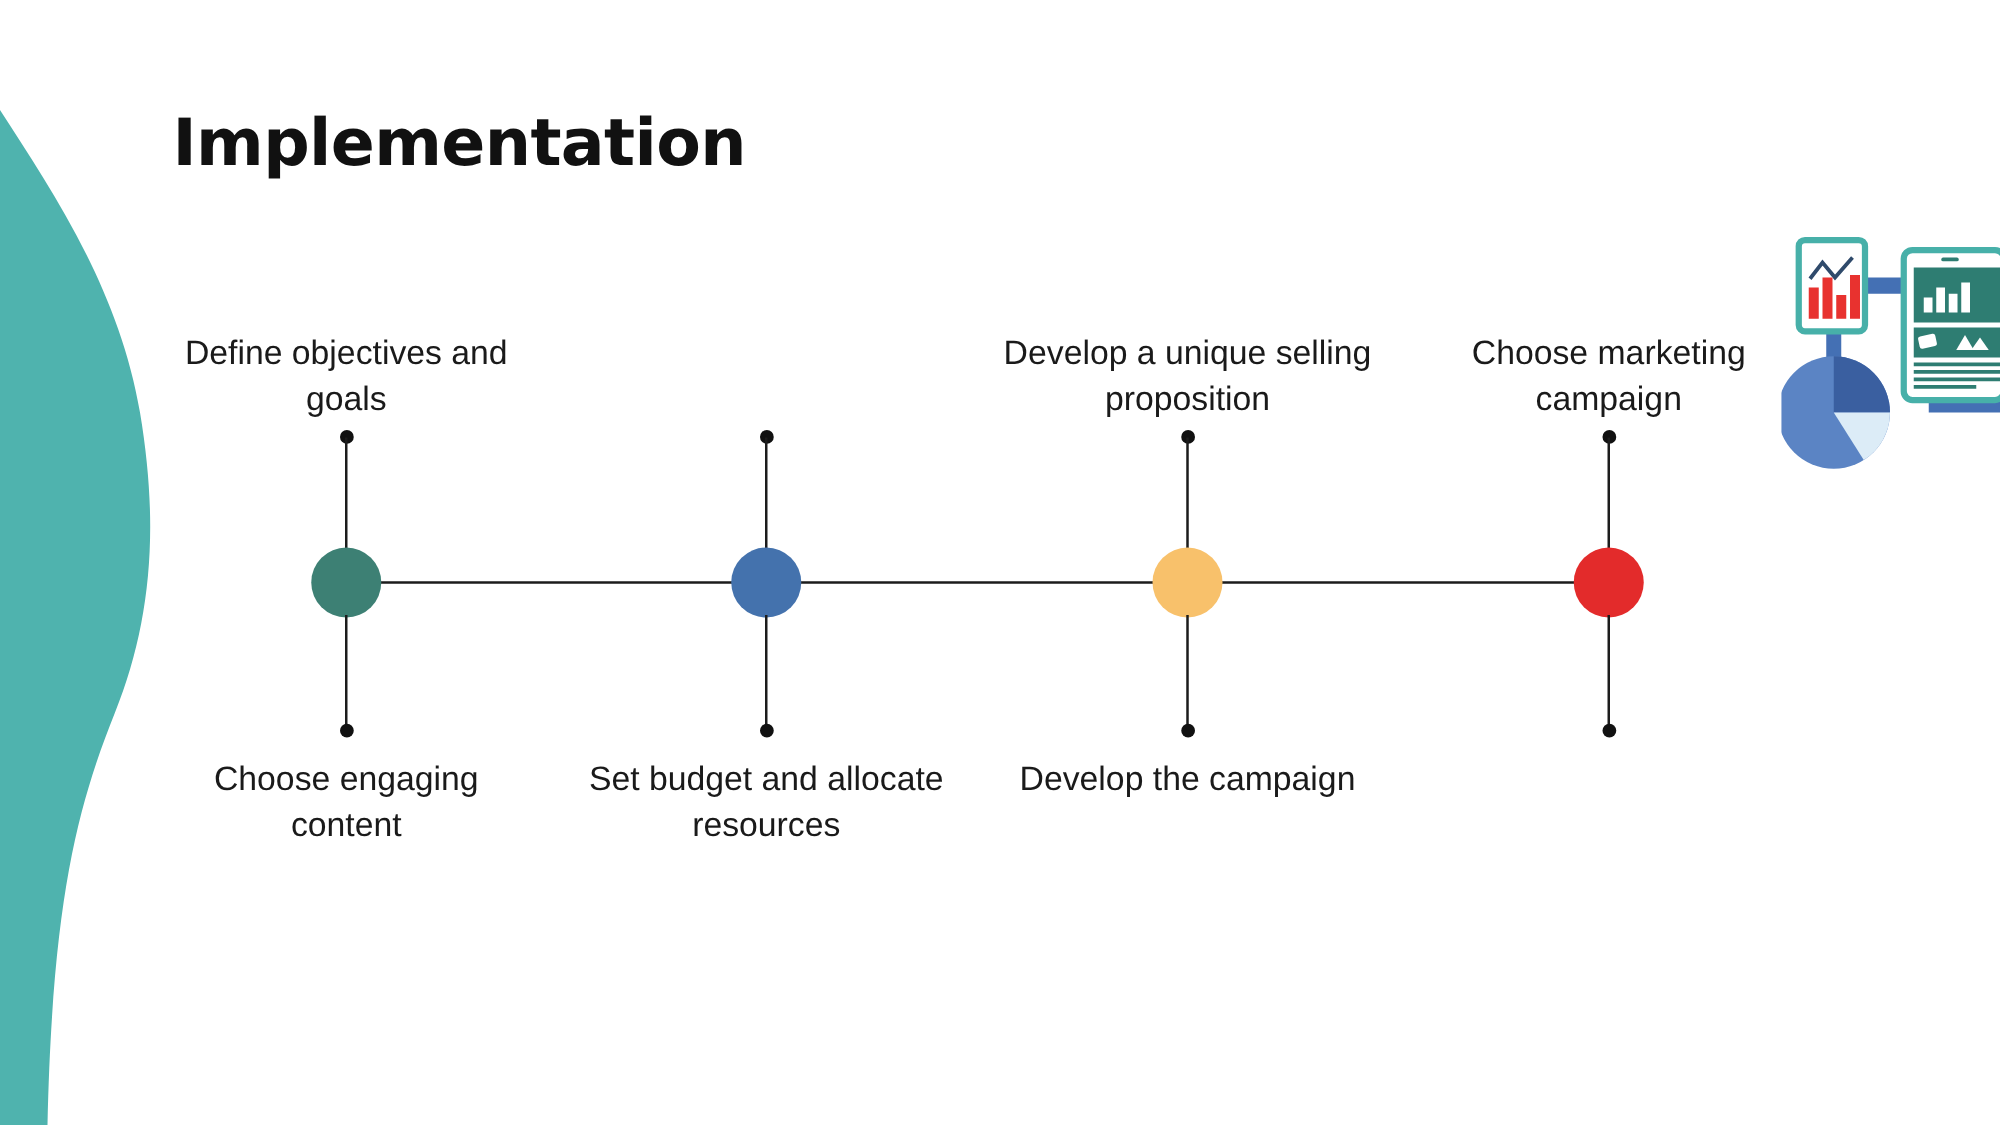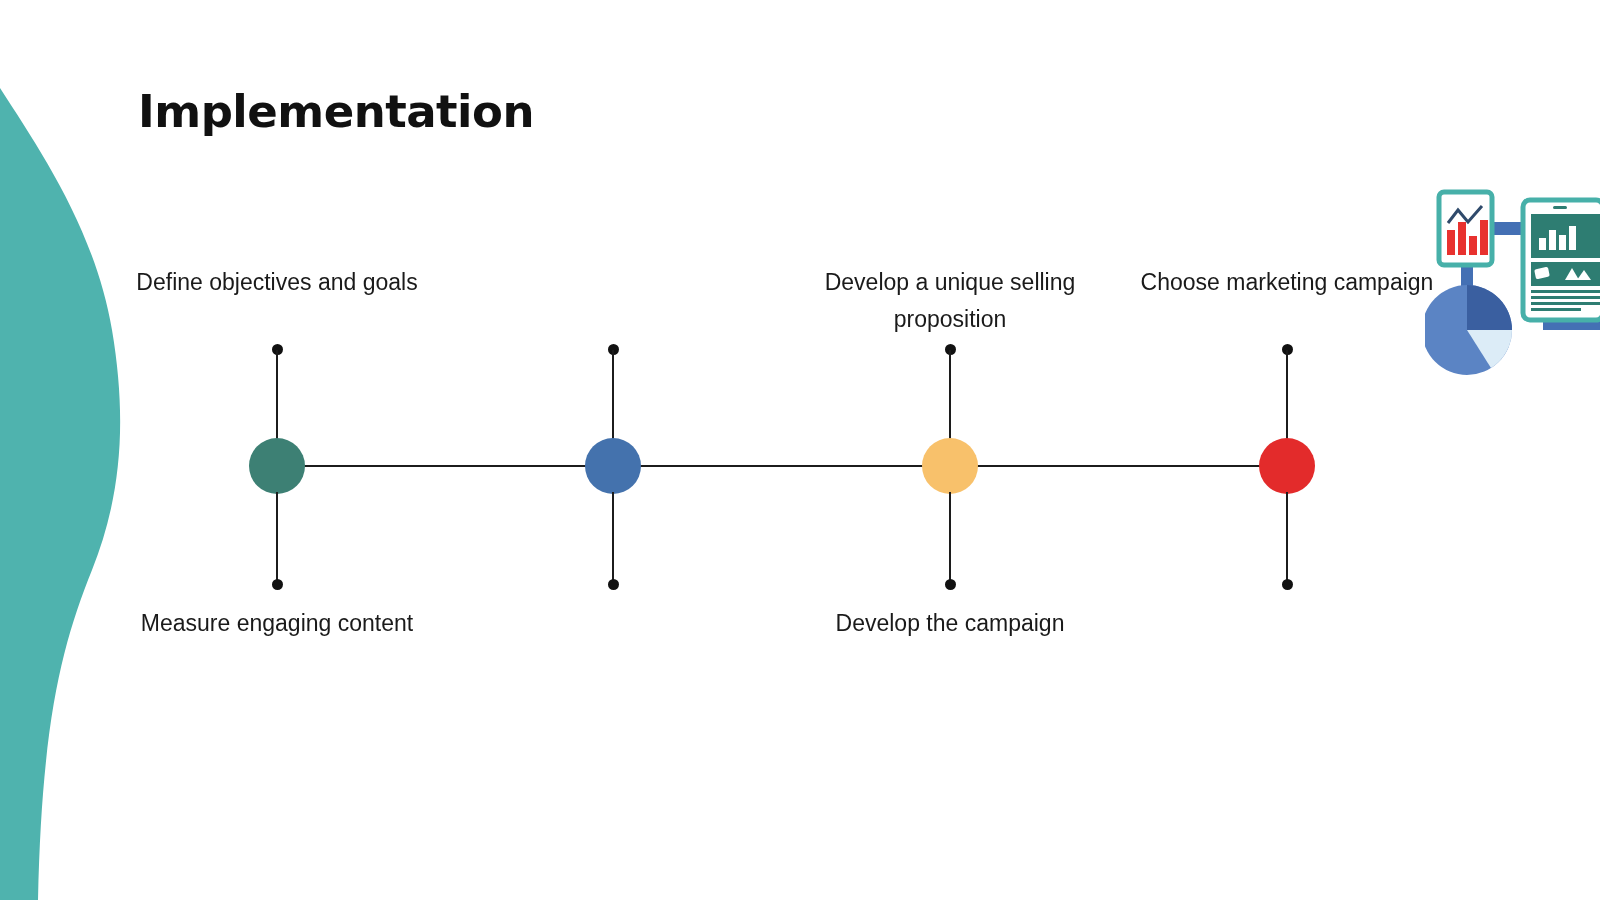--- a/index.html
+++ b/index.html
@@ -26,21 +26,21 @@
     width: 200px;
     height: 900px;
     pointer-events: none;
   }
 
   
   .page-title {
     position: absolute;
     left: 138px;
     top: 88px;
-    font-size: 45px;
+    font-size: 52px;
     font-weight: 700;
     letter-spacing: -0.5px;
     color: #111111;
     font-family: "DejaVu Sans", sans-serif;
     line-height: 1.05;
     white-space: nowrap;
   }
 
   
   .timeline {
@@ -97,21 +97,21 @@
     background: #111111;
   }
   .tl-endcap.up   { top: 344px; }
   .tl-endcap.down { top: 579px; }
 
   .tl-label {
     position: absolute;
     left: 0;
     width: 300px;
     text-align: center;
-    font-size: 23px;
+    font-size: 27px;
     line-height: 37px;
     color: #1a1a1a;
     font-family: "Liberation Sans", sans-serif;
   }
   .tl-label.top    { top: 264px; }
   .tl-label.bottom { top: 605px; }
 
   
   .illustration {
     position: absolute;
@@ -138,29 +138,30 @@
 
     <div class="timeline-axis"></div>
 
     <div class="tl-node" style="left:277px;">
       <div class="tl-label top">Define objectives and goals</div>
       <div class="tl-endcap up"></div>
       <div class="tl-stem up"></div>
       <div class="tl-dot" style="background:#3d8074;"></div>
       <div class="tl-stem down"></div>
       <div class="tl-endcap down"></div>
-      <div class="tl-label bottom">Measure engaging content</div>
+      <div class="tl-label bottom">Choose engaging content</div>
     </div>
 
     <div class="tl-node" style="left:613px;">
       <div class="tl-endcap up"></div>
       <div class="tl-stem up"></div>
       <div class="tl-dot" style="background:#4472ad;"></div>
       <div class="tl-stem down"></div>
       <div class="tl-endcap down"></div>
+      <div class="tl-label bottom">Set budget and allocate resources</div>
     </div>
 
     <div class="tl-node" style="left:950px;">
       <div class="tl-label top">Develop a unique selling proposition</div>
       <div class="tl-endcap up"></div>
       <div class="tl-stem up"></div>
       <div class="tl-dot" style="background:#f8c16b;"></div>
       <div class="tl-stem down"></div>
       <div class="tl-endcap down"></div>
       <div class="tl-label bottom">Develop the campaign</div>

